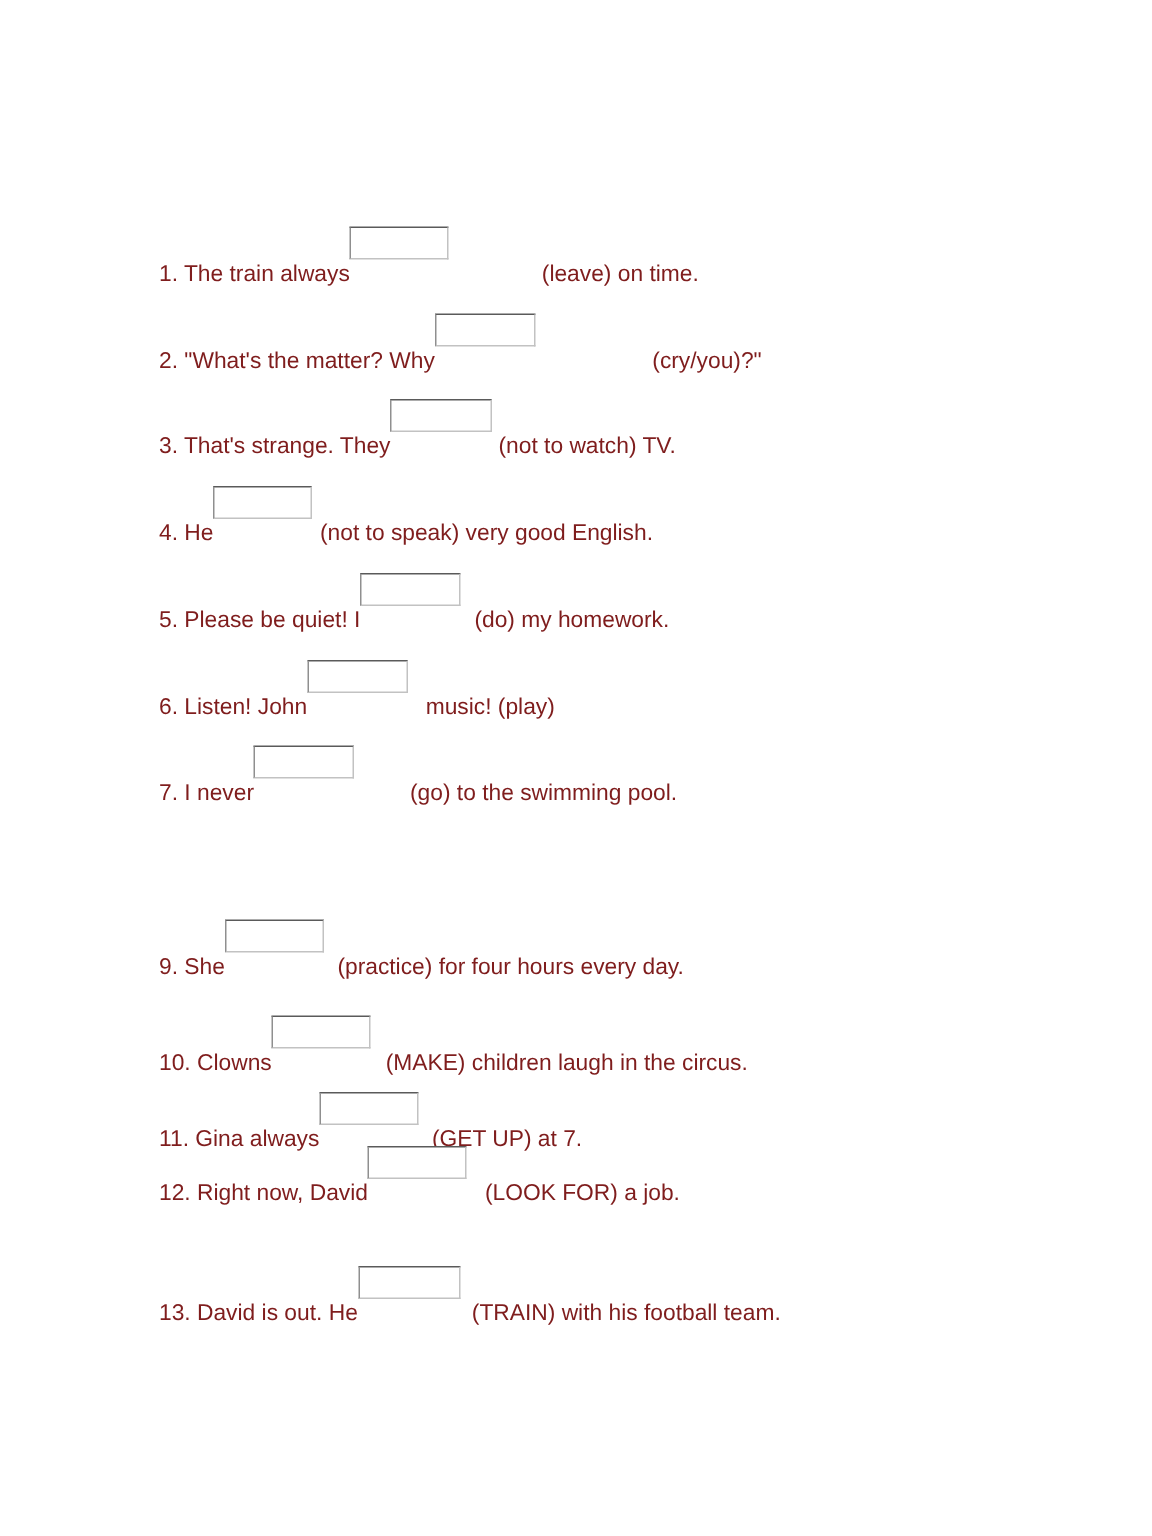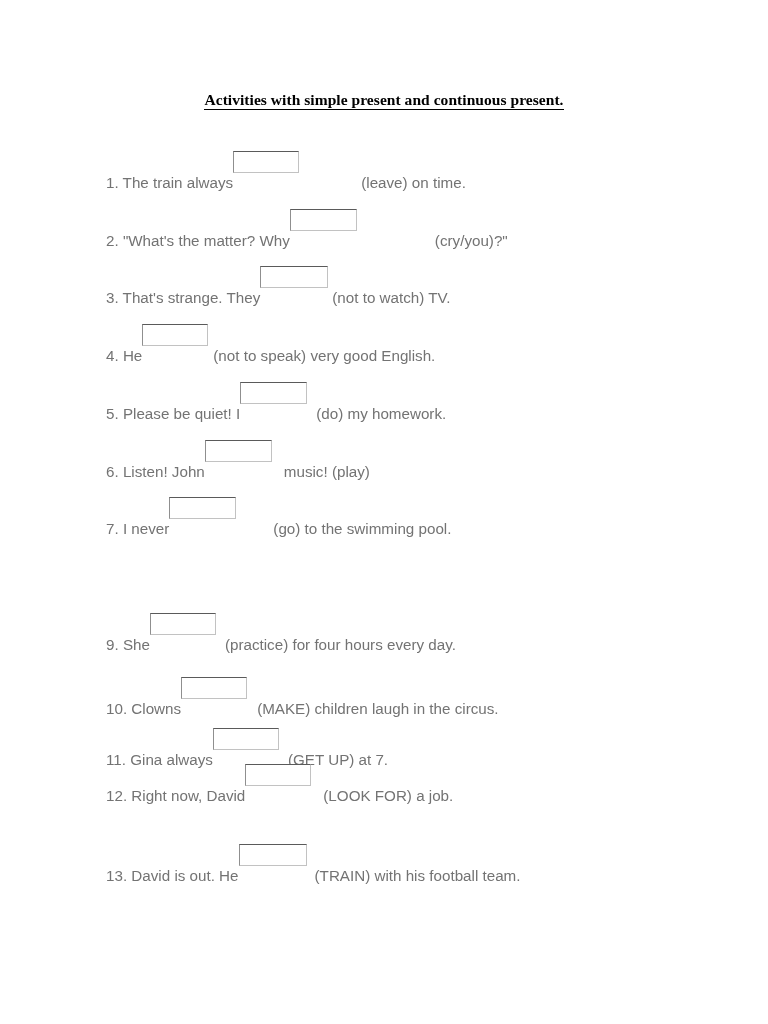--- a/index.html
+++ b/index.html
@@ -52,21 +52,21 @@
     height: 1024px;
   }
 
   .item {
     position: absolute;
     left: 106px;
     height: 24px;
     white-space: nowrap;
     font-size: 15.2px;
     line-height: 24px;
-    color: #737373;
+    color: #7f1d1d;
     font-family: "Liberation Sans", sans-serif;
   }
 
   .item .seg {
     display: inline-block;
     vertical-align: top;
   }
 
   
   .item .gap {
@@ -89,21 +89,20 @@
     border-left: 1.1px solid #8f8f8f;
     border-right: 1.1px solid #c2c2c2;
     border-bottom: 1.1px solid #c2c2c2;
   }
 </style>
 </head>
 <body>
 
 <div id="page">
 
-  <div class="doc-title"><span class="tx">Activities with simple present and continuous present.</span></div>
 
   <div class="items">
       <div class="item" style="top: 171px;"><span class="seg">1. The train always</span><span class="gap" style="width: 128px;"><span class="answer-box" style="left: 0px; width: 66px;"></span></span><span class="seg">(leave) on time.</span></div>
       <div class="item" style="top: 229px;"><span class="seg">2. "What's the matter? Why</span><span class="gap" style="width: 145px;"><span class="answer-box" style="left: 0px; width: 67px;"></span></span><span class="seg">(cry/you)?"</span></div>
       <div class="item" style="top: 286px;"><span class="seg">3. That's strange. They</span><span class="gap" style="width: 72px;"><span class="answer-box" style="left: 0px; width: 68px;"></span></span><span class="seg">(not to watch) TV.</span></div>
       <div class="item" style="top: 344px;"><span class="seg">4. He</span><span class="gap" style="width: 71px;"><span class="answer-box" style="left: 0px; width: 66px;"></span></span><span class="seg">(not to speak) very good English.</span></div>
       <div class="item" style="top: 402px;"><span class="seg">5. Please be quiet! I</span><span class="gap" style="width: 76px;"><span class="answer-box" style="left: 0px; width: 67px;"></span></span><span class="seg">(do) my homework.</span></div>
       <div class="item" style="top: 460px;"><span class="seg">6. Listen! John</span><span class="gap" style="width: 79px;"><span class="answer-box" style="left: 0px; width: 67px;"></span></span><span class="seg">music! (play)</span></div>
       <div class="item" style="top: 517px;"><span class="seg">7. I never</span><span class="gap" style="width: 104px;"><span class="answer-box" style="left: 0px; width: 67px;"></span></span><span class="seg">(go) to the swimming pool.</span></div>
       <div class="item" style="top: 633px;"><span class="seg">9. She</span><span class="gap" style="width: 75px;"><span class="answer-box" style="left: 0px; width: 66px;"></span></span><span class="seg">(practice) for four hours every day.</span></div>

